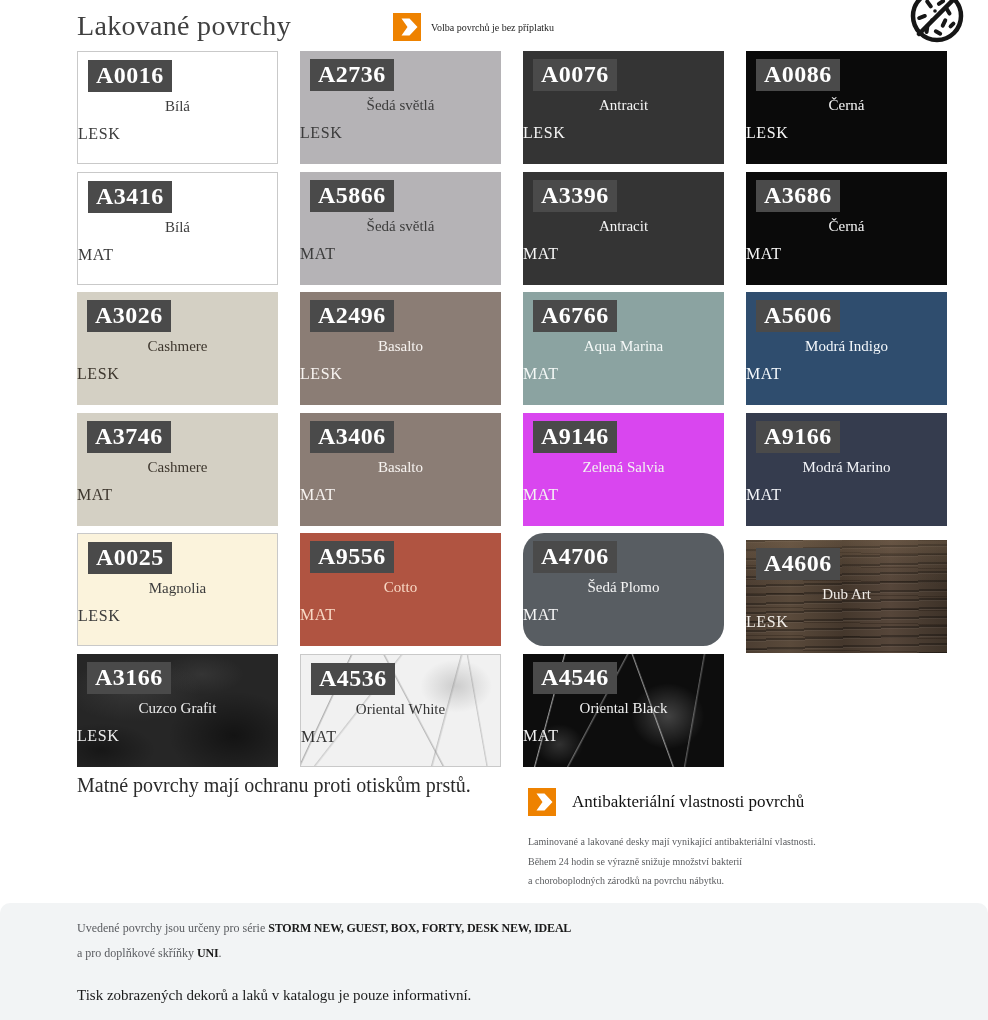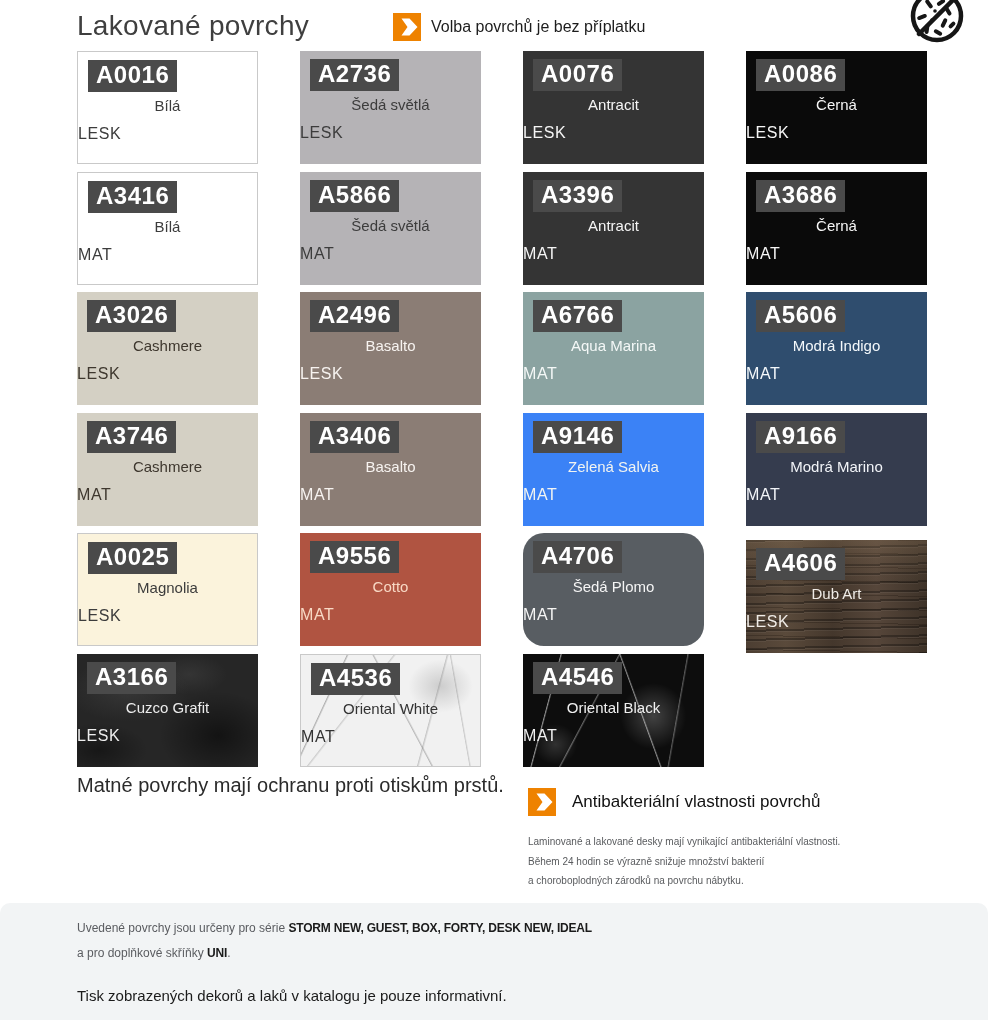--- a/index.html
+++ b/index.html
@@ -2,55 +2,55 @@
 <html style="--accent: #ee8200; --chip-bg: #4a4a4a; --chip-text: #ffffff; --band-bg: #f2f4f5;"><head>
 <meta charset="utf-8">
 <style>
   html, body { margin: 0; padding: 0; background: #ffffff; }
   * { box-sizing: border-box; }
   .page {
     position: relative;
     width: 988px;
     height: 1020px;
     background: #ffffff;
-    font-family: Liberation Sans, sans-serif;
+    font-family: Liberation Serif, serif;
     overflow: hidden;
     padding-left: 28px;
   }
   .page-title {
     position: absolute;
     left: 77px; top: 10px;
     font-size: 28px;
     font-weight: 300;
     letter-spacing: 0.3px;
     color: #3f3f3f;
   }
   .top-note {
     position: absolute;
     left: 393px; top: 13px;
     display: flex;
     align-items: center;
     gap: 10px;
   }
   .arrow-icon { width: 28px; height: 28px; display: block; }
-  .top-note-text { font-size: 16px; color: #1d1d1d; }
+  .top-note-text { font-size: 10px; color: #1d1d1d; }
 
   
   .grid {
     position: absolute;
     left: 77px; top: 51px;
     width: 884px;
     display: grid;
     grid-template-columns: repeat(4, 215px);
     grid-auto-rows: 113px;
     gap: 7.5px 8px;
   }
   .swatch {
     position: relative;
-    width: 181px; height: 113px;
+    width: 201px; height: 113px;
     overflow: hidden;
   }
   .swatch.bordered { border: 1px solid #c9c9c9; }
   .chip {
     position: absolute;
     top: 8px; left: 10px;
     background: var(--chip-bg);
     color: var(--chip-text);
     font-size: 24px;
     font-weight: 700;
@@ -243,21 +243,21 @@
       <div class="swatch" style="background: rgb(212, 208, 196); color: rgb(62, 55, 46);">
       <span class="chip">A3746</span>
       <span class="swatch-name">Cashmere</span>
       <span class="swatch-finish">MAT</span>
     </div>
       <div class="swatch" style="background: rgb(139, 125, 117); color: rgb(247, 243, 240);">
       <span class="chip">A3406</span>
       <span class="swatch-name">Basalto</span>
       <span class="swatch-finish">MAT</span>
     </div>
-      <div class="swatch" style="background: #3b82f6; color: rgb(242, 244, 241);">
+      <div class="swatch" style="background: #d946ef; color: rgb(242, 244, 241);">
       <span class="chip">A9146</span>
       <span class="swatch-name">Zelená Salvia</span>
       <span class="swatch-finish">MAT</span>
     </div>
       <div class="swatch" style="background: rgb(53, 60, 78); color: rgb(242, 244, 248);">
       <span class="chip">A9166</span>
       <span class="swatch-name">Modrá Marino</span>
       <span class="swatch-finish">MAT</span>
     </div>
       <div class="swatch bordered" style="background: rgb(251, 243, 220); color: rgb(60, 60, 60);">

